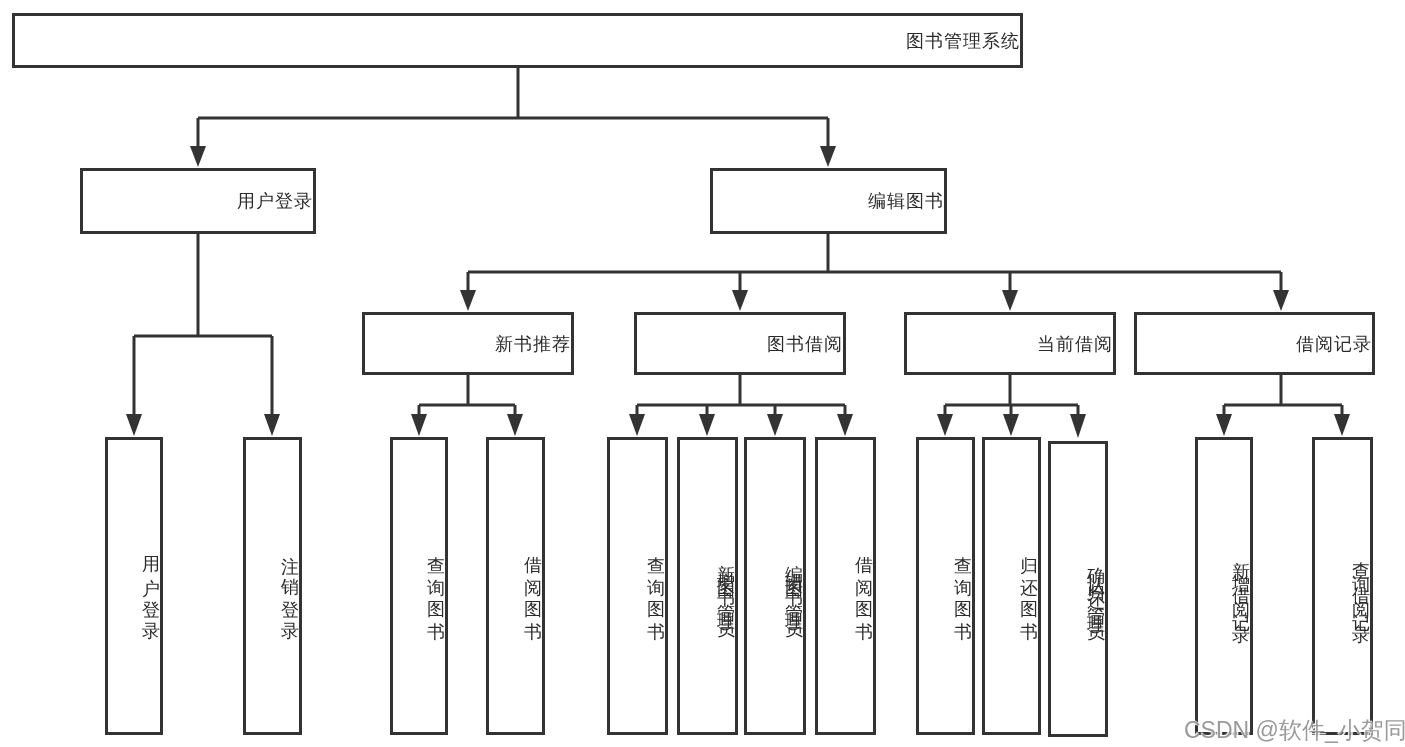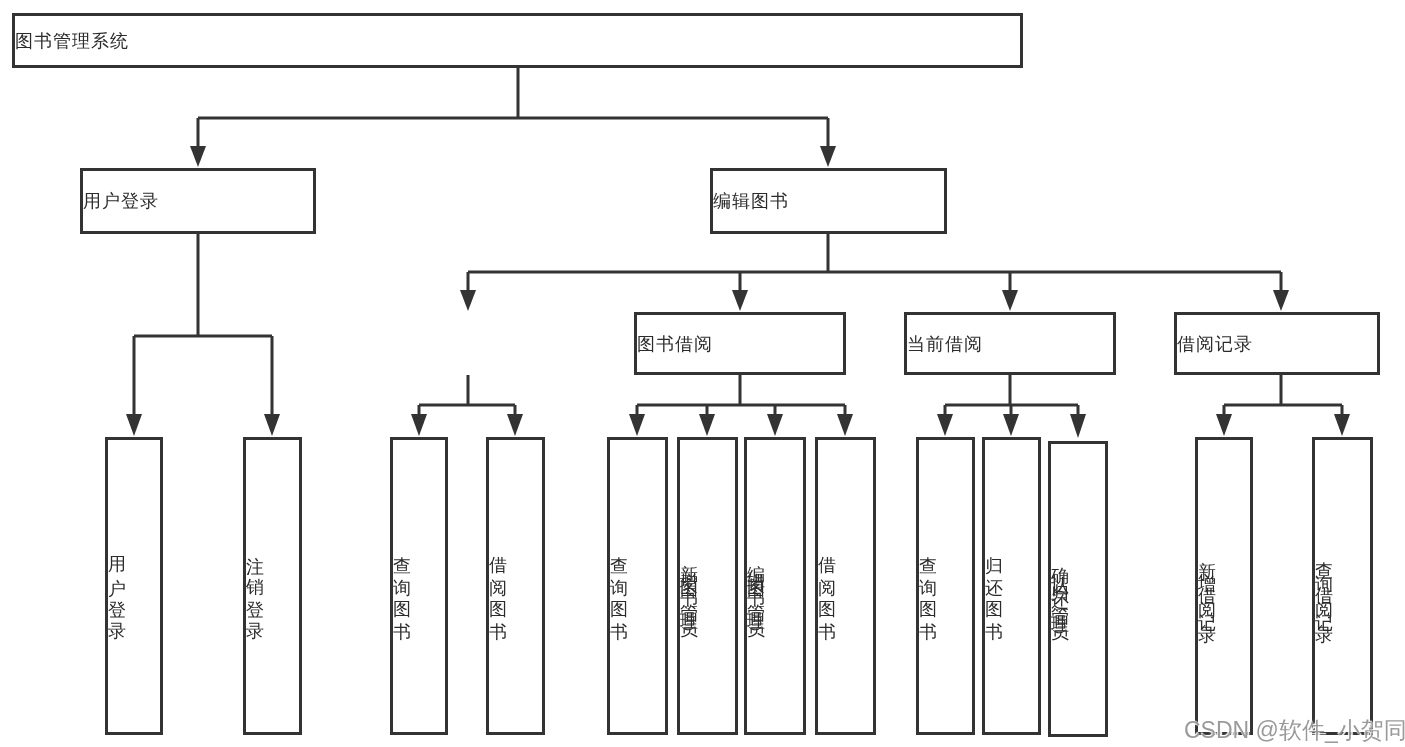--- a/index.html
+++ b/index.html
@@ -9,21 +9,21 @@
     background:#ffffff;
     font-family:"Liberation Sans", sans-serif;
     overflow:hidden;
   }
   .wires{position:absolute;left:0;top:0;z-index:1;pointer-events:none;}
   .node{
     position:absolute;
     box-sizing:border-box;
     border:3px solid #333333;
     background:#ffffff;
-    display:flex;align-items:center;justify-content:flex-start;
+    display:flex;align-items:center;justify-content:flex-end;
     color:#2b2b2b;
     z-index:2;
     text-align:center;
   }
   .h{font-size:18px;letter-spacing:1px;}
   .v{font-size:18px;}
   .v .lbl{
     writing-mode:vertical-rl;
     text-orientation:mixed;
     line-height:1;
@@ -90,27 +90,30 @@
     <span class="lbl">图书管理系统</span>
   </div>
 
   <div class="node h" style="left:80px;top:168px;width:236px;height:66px">
     <span class="lbl">用户登录</span>
   </div>
   <div class="node h" style="left:710px;top:168px;width:237px;height:66px">
     <span class="lbl">编辑图书</span>
   </div>
 
+  <div class="node h" style="left:362px;top:312px;width:212px;height:63px">
+    <span class="lbl">新书推荐</span>
+  </div>
   <div class="node h" style="left:904px;top:312px;width:212px;height:63px">
     <span class="lbl">当前借阅</span>
   </div>
   <div class="node h" style="left:634px;top:312px;width:212px;height:63px">
     <span class="lbl">图书借阅</span>
   </div>
-  <div class="node h" style="left:1174px;top:312px;width:206px;height:63px">
+  <div class="node h" style="left:1134px;top:312px;width:241px;height:63px">
     <span class="lbl">借阅记录</span>
   </div>
 
   <div class="node v gap-lg" style="left:105px;top:437px;width:58px;height:298px">
     <span class="lbl">用户登录</span>
   </div>
   <div class="node v gap-lg" style="left:243px;top:437px;width:59px;height:298px">
     <span class="lbl">注销登录</span>
   </div>
 

